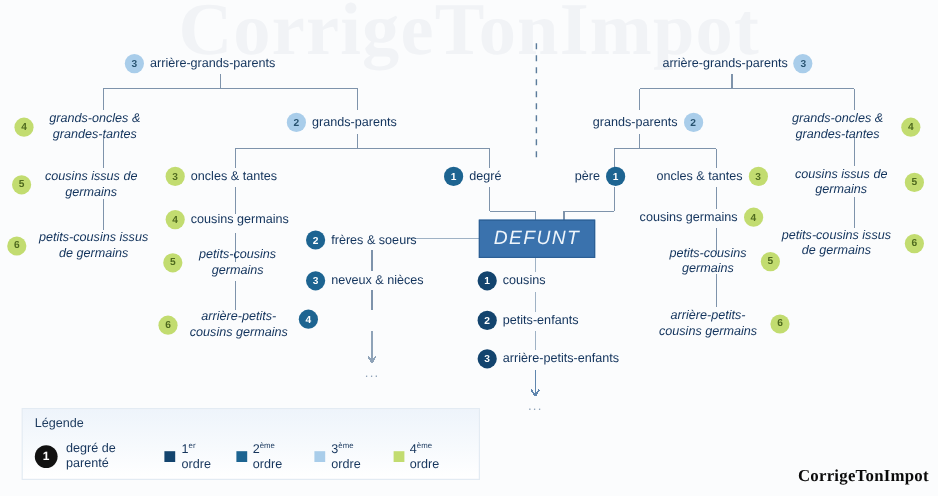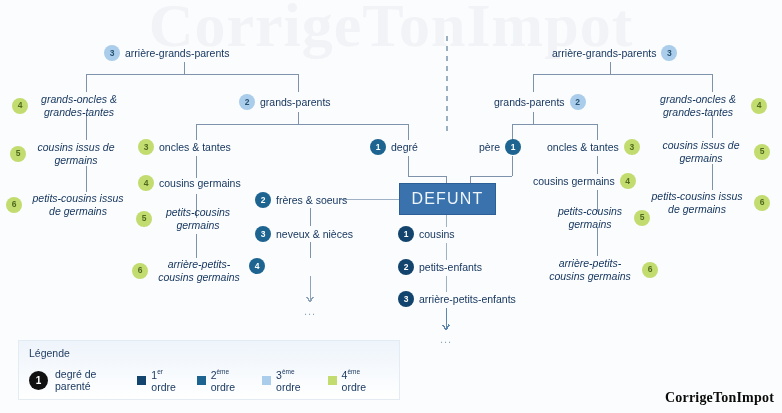--- a/index.html
+++ b/index.html
@@ -54,20 +54,21 @@
   
   #defunt{
     position:absolute;
     left:399px;top:183px;width:95px;height:30px;
     background:#3a72ad;
     border:1px solid #2c5f95;
     display:flex;align-items:center;justify-content:center;
     color:#eef5fb;
     font-size:16px;
     letter-spacing:1.2px;
+    font-style:italic;
   }
 
   
   #fente{
     position:absolute;left:404px;top:7px;width:86px;
     text-align:center;
     font-size:10.5px;font-weight:700;color:#12335c;
     line-height:12.5px;
   }
 

